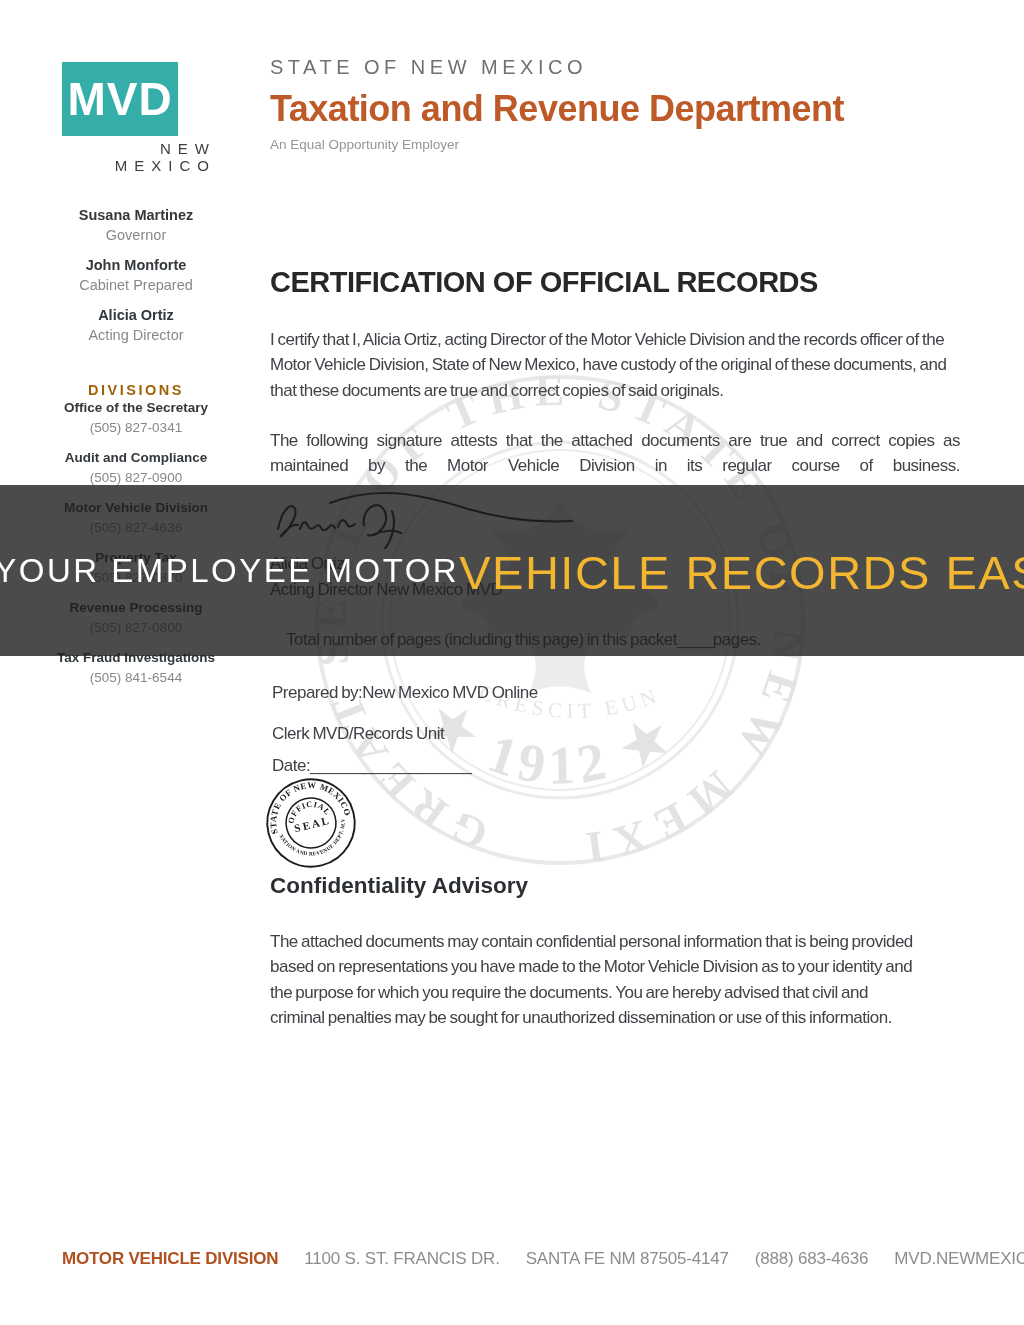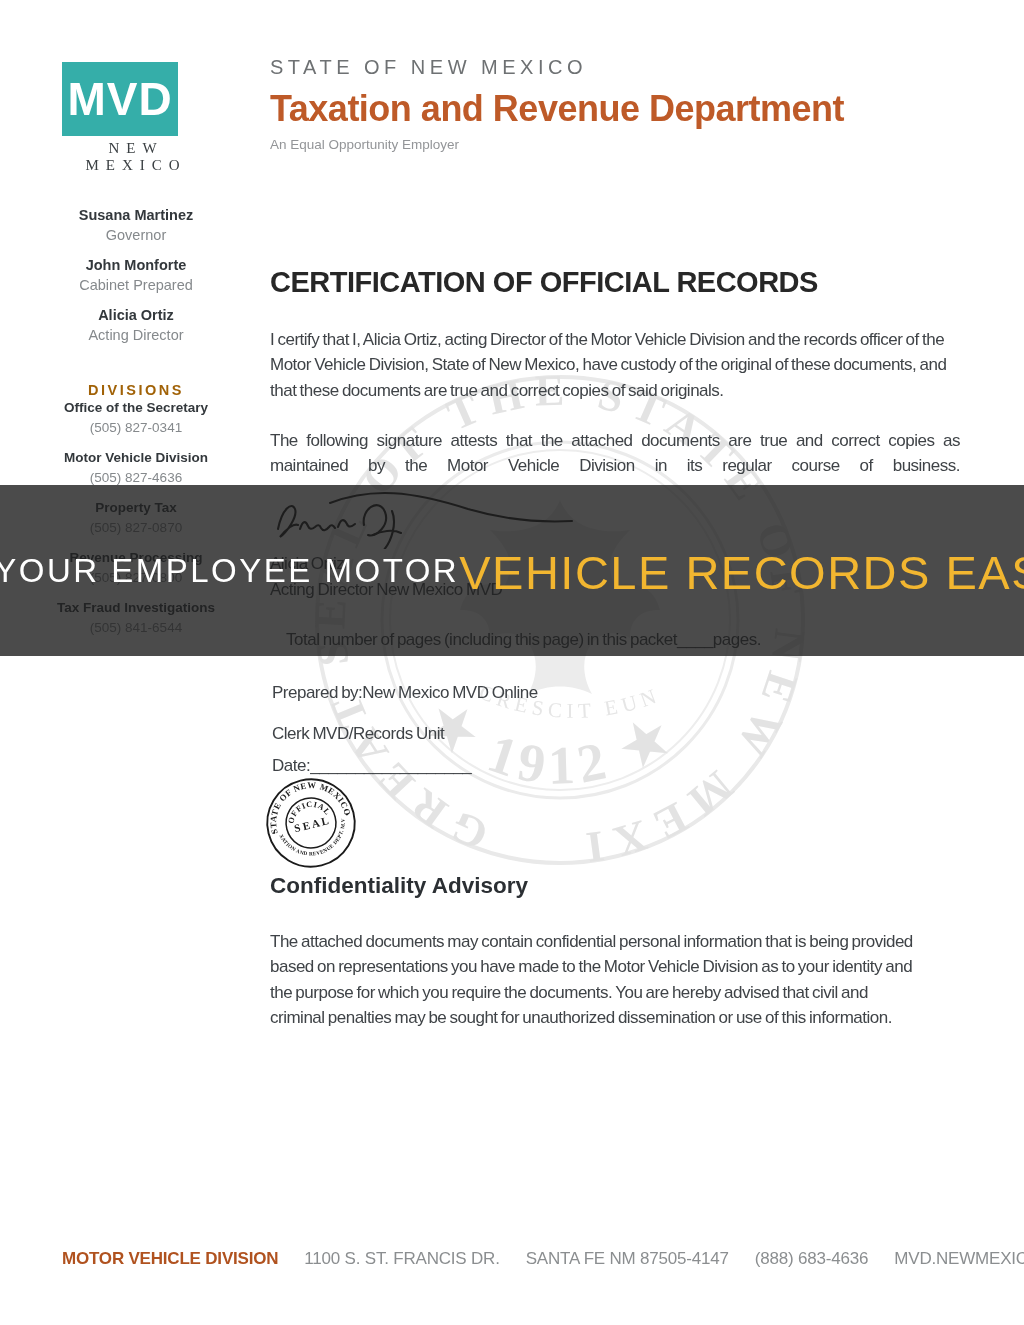--- a/index.html
+++ b/index.html
@@ -7,22 +7,22 @@
     position:relative;width:1024px;height:1325px;background:#ffffff;
     margin:0 auto;overflow:hidden;
     font-family:"Liberation Sans",sans-serif;color:#3F4347;
   }
   
   .watermark{position:absolute;left:310px;top:370px;width:500px;height:500px;z-index:0;}
   
   .logo{position:absolute;left:62px;top:62px;width:116px;height:74px;background:#35AEA9;
         display:flex;align-items:center;justify-content:center;z-index:1;}
   .logo-acronym{color:#ffffff;font-size:46px;font-weight:bold;letter-spacing:1px;}
-  .logo-state{position:absolute;left:56px;top:140px;width:160px;text-align:center;
-        font-size:15px;letter-spacing:7px;color:#3A3F42;z-index:1;font-family:Liberation Serif, serif;}
+  .logo-state{position:absolute;left:56px;top:140px;width:160px;text-align:right;
+        font-size:15px;letter-spacing:7px;color:#3A3F42;z-index:1;}
   .header-text{position:absolute;left:270px;top:56px;z-index:1;}
   .state-line{font-size:20px;letter-spacing:4.5px;color:#6E7173;}
   .dept-line{font-size:36px;font-weight:bold;color:#BE5A28;letter-spacing:-0.5px;margin-top:9px;white-space:nowrap;}
   .eoe-line{font-size:13.5px;color:#939598;margin-top:7px;}
   
   .sidebar{position:absolute;left:38px;top:205px;width:196px;text-align:center;z-index:1;}
   .official{margin-bottom:10px;}
   .official-name{font-size:14.5px;font-weight:bold;color:#33383C;line-height:20px;}
   .official-title{font-size:14.5px;color:#85898C;line-height:20px;text-align:center;}
   .divisions-heading{font-size:14.5px;font-weight:bold;color:#a16207;letter-spacing:2.5px;
@@ -108,20 +108,24 @@
     <div class="official">
       <div class="official-name">Alicia Ortiz</div>
       <div class="official-title">Acting Director</div>
     </div>
 
     <div class="divisions-heading">DIVISIONS</div>
 
     <div class="division">
       <div class="division-name">Office of the Secretary</div>
       <div class="division-phone">(505) 827-0341</div>
+    </div>
+    <div class="division">
+      <div class="division-name">Audit and Compliance</div>
+      <div class="division-phone">(505) 827-0900</div>
     </div>
     <div class="division">
       <div class="division-name">Motor Vehicle Division</div>
       <div class="division-phone">(505) 827-4636</div>
     </div>
     <div class="division">
       <div class="division-name">Property Tax</div>
       <div class="division-phone">(505) 827-0870</div>
     </div>
     <div class="division">

